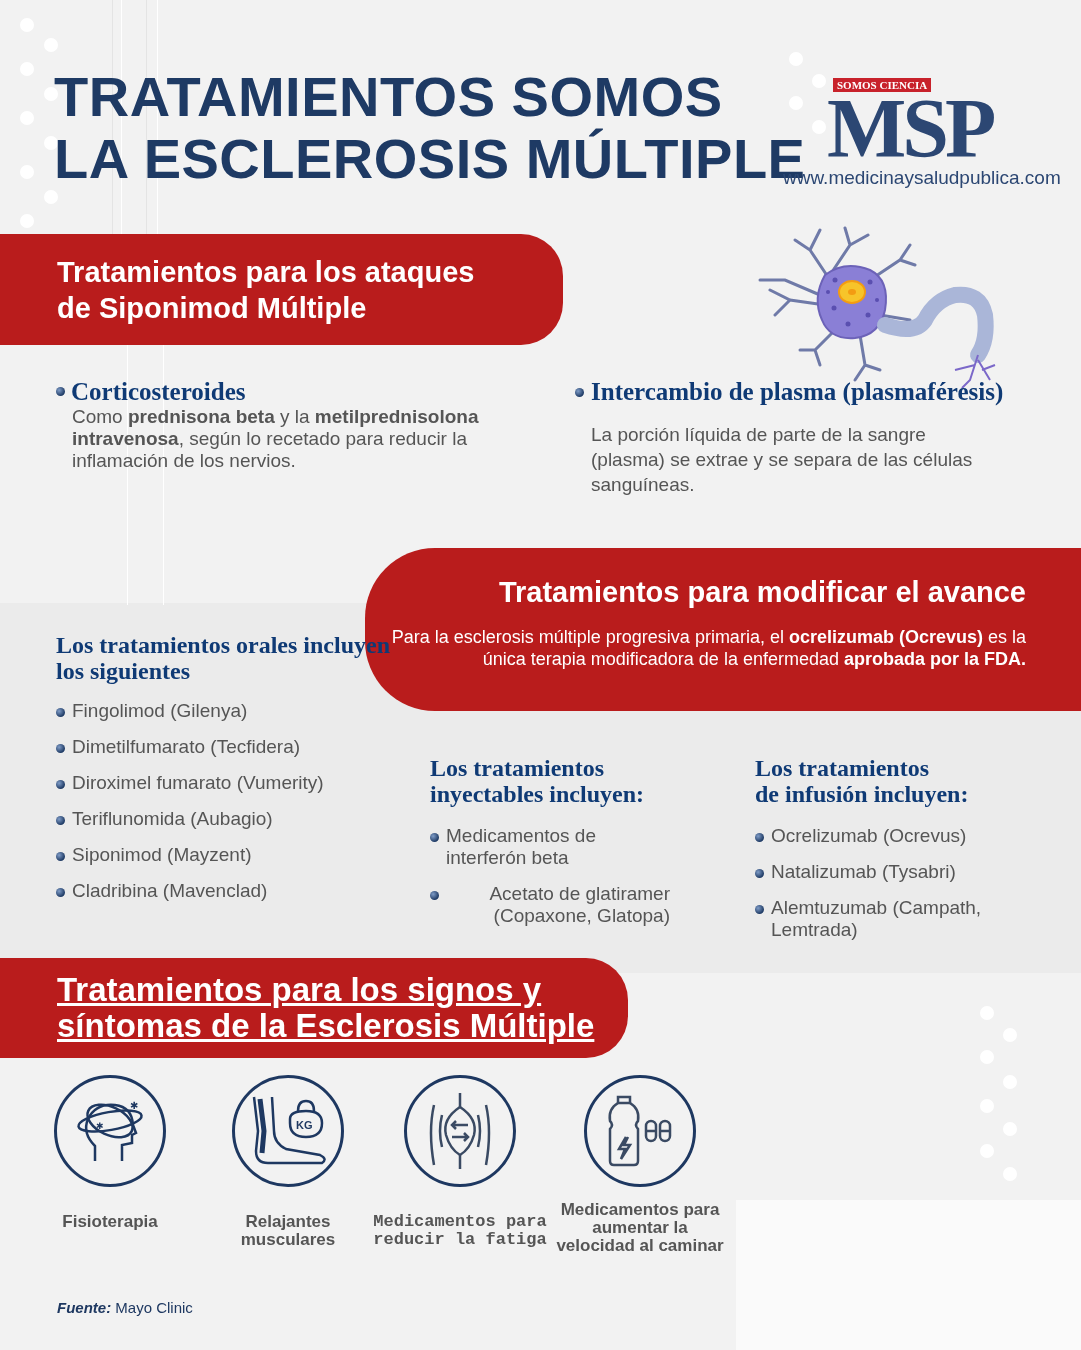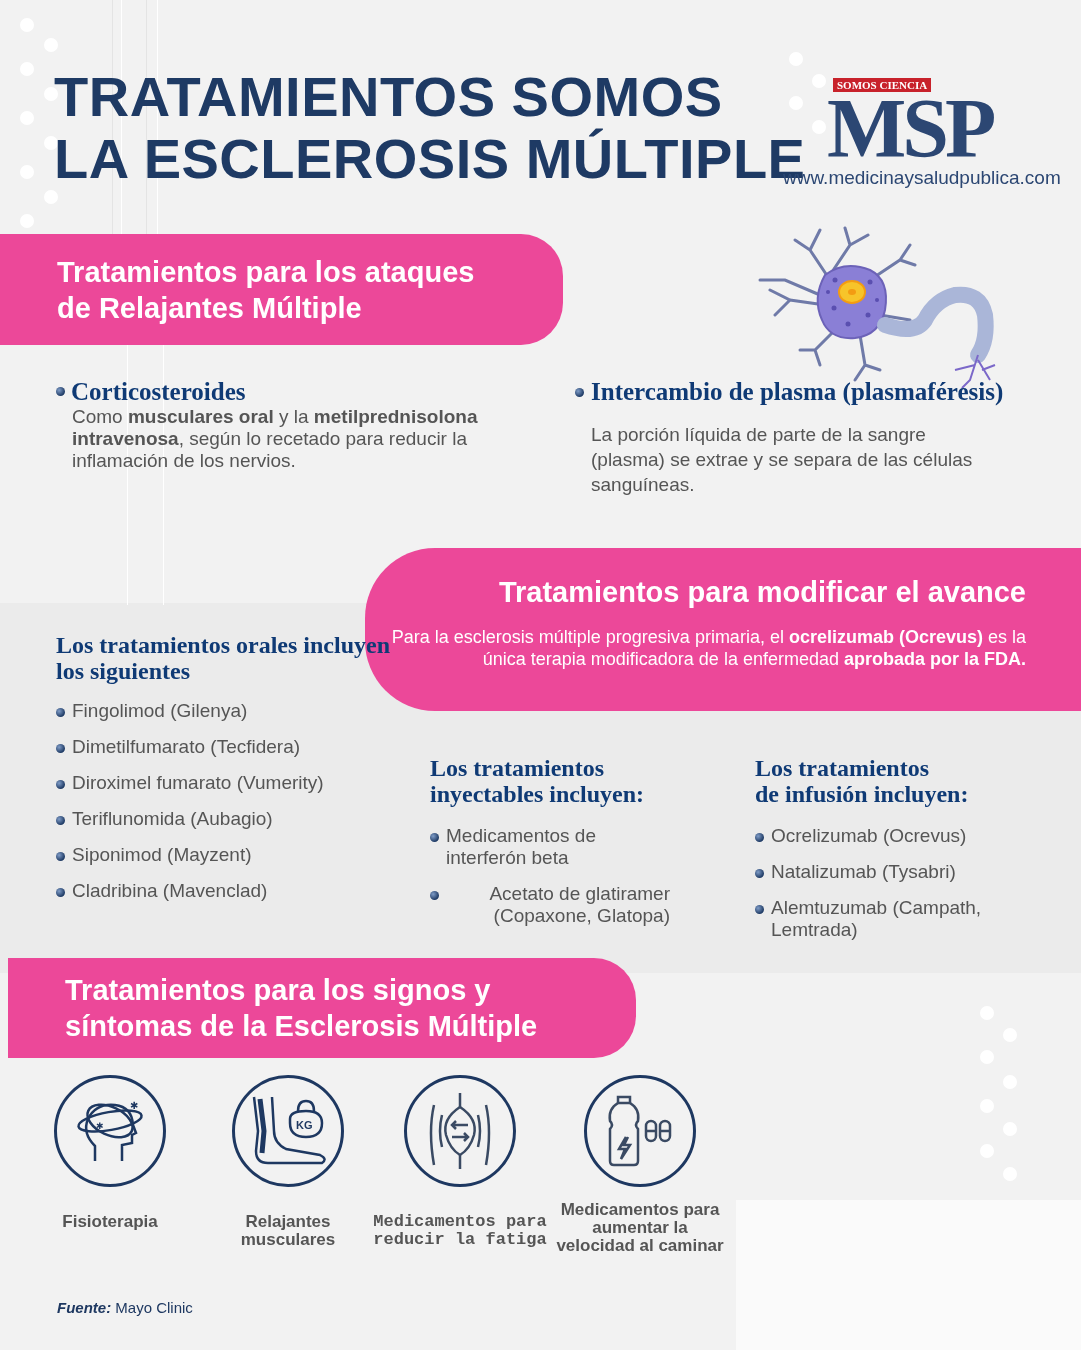--- a/index.html
+++ b/index.html
@@ -9,27 +9,27 @@
   .dot { position:absolute; width:14px; height:14px; border-radius:50%; background:#fff; }
   .vline { position:absolute; width:1px; background:#fff; }
   .vline.g { background:#e4e4e4; }
 
   .main-title { left:54px; top:66px; font-weight:900; font-size:56px; line-height:62px; color:#1e3a64; letter-spacing:0.5px; }
   .logo { left:783px; top:75px; width:245px; }
   .logo-tag { display:inline-block; background:#c8222b; color:#fff; font-family:"Liberation Serif", serif; font-weight:bold; font-size:11px; padding:1px 4px; margin-left:50px; }
   .logo-msp { font-family:"Liberation Serif", serif; font-weight:900; font-size:84px; line-height:72px; color:#2c4773; margin-left:44px; letter-spacing:-4px; }
   .logo-url { font-size:19px; color:#2c4773; margin-top:2px; }
 
-  .banner { position:absolute; background:#ec4899; color:#fff; font-weight:bold; }
+  .banner { position:absolute; background:#b91c1c; color:#fff; font-weight:bold; }
   .banner1 { left:0; top:234px; width:563px; height:111px; border-radius:0 42px 42px 0; padding:20px 0 0 57px; font-size:29px; line-height:36px; }
   .banner2 { left:365px; top:548px; width:716px; height:163px; border-radius:70px 0 0 70px; padding:26px 55px 0 0; text-align:right; }
   .banner2 .t { font-size:29px; line-height:36px; }
   .banner2 .d { font-size:18px; line-height:22px; font-weight:normal; margin-top:16px; }
   .banner2 .d b { font-weight:bold; }
-  .banner3 { left:8px; top:958px; width:628px; height:100px; border-radius:0 42px 42px 0; padding:14px 0 0 57px; font-size:29px; line-height:36px; }
+  .banner3 { left:0; top:958px; width:628px; height:100px; border-radius:0 42px 42px 0; padding:14px 0 0 57px; font-size:33px; line-height:36px;text-decoration:underline; }
 
   .band { position:absolute; left:0; top:603px; width:1081px; height:370px; background:#ebebeb; }
 
   .bullet-dot { display:inline-block; width:9px; height:9px; border-radius:50%; background:radial-gradient(circle at 35% 35%, #7f9cc7, #1e3a64 70%); margin-right:6px; vertical-align:middle; position:relative; top:-3px; }
   .h-blue { color:#0f3a75; font-weight:900;font-family:Liberation Serif, serif; }
 
   .sec-a { left:56px; top:378px; width:490px; }
   .sec-a .h { font-size:25px; line-height:28px; }
   .sec-a .p, .sec-b .p { font-size:19px; line-height:22px; color:#555; padding-left:16px; }
   .sec-a .p b, .sec-b .p b { color:#555; font-weight:bold; }
@@ -103,21 +103,21 @@
 </h1>
 
 <div class="abs logo">
   <div><span class="logo-tag">SOMOS CIENCIA</span></div>
   <div class="logo-msp">MSP</div>
   <div class="logo-url">www.medicinaysaludpublica.com</div>
 </div>
 
 <div class="banner banner1">
   <div>Tratamientos para los ataques</div>
-  <div>de Relajantes Múltiple</div>
+  <div>de Siponimod Múltiple</div>
 </div>
 
 <svg class="abs neuron" viewBox="0 0 260 175">
   <g stroke="#6f7aa8" stroke-width="3" fill="none" stroke-linecap="round">
     <path d="M80 60 L60 30 L45 20 M60 30 L70 10 M80 55 L100 25 L95 8 M100 25 L118 15"></path>
     <path d="M120 60 L150 40 L165 45 M150 40 L160 25 M75 85 L40 80 L20 70 M40 80 L25 95 M70 75 L35 60 L10 60"></path>
     <path d="M85 110 L65 130 L50 130 M65 130 L70 145 M110 115 L115 145 L105 160 M115 145 L130 150"></path>
     <path d="M130 95 L160 100"></path>
   </g>
   <path d="M75 55 Q95 40 120 50 Q140 60 135 90 Q130 115 105 118 Q80 120 72 100 Q62 78 75 55Z" fill="#8a7fd6" stroke="#6c62b8" stroke-width="2"></path>
@@ -133,21 +133,21 @@
       <circle cx="127" cy="80" r="2"></circle>
   </g>
   <path d="M135 105 Q165 115 175 100 Q185 80 205 75 Q230 72 235 95 Q238 120 228 135" stroke="#aab6d8" stroke-width="16" fill="none" stroke-linecap="round"></path>
   <g stroke="#7b68c9" stroke-width="2" fill="none">
     <path d="M228 135 L220 160 L212 168 M228 140 L240 160 M225 145 L205 150 M232 150 L245 145"></path>
   </g>
 </svg>
 
 <div class="abs sec-a">
   <div class="h h-blue"><span class="bullet-dot"></span><span>Corticosteroides</span></div>
-  <div class="p"><span>Como </span><b>musculares oral</b><span> y la </span><b>metilprednisolona intravenosa</b><span>, según lo recetado para reducir la inflamación de los nervios.</span></div>
+  <div class="p"><span>Como </span><b>prednisona beta</b><span> y la </span><b>metilprednisolona intravenosa</b><span>, según lo recetado para reducir la inflamación de los nervios.</span></div>
 </div>
 
 <div class="abs sec-b">
   <div class="h h-blue" style="padding-left:16px;position:relative;"><span class="bullet-dot" style="position:absolute;left:0;top:10px;"></span><span>Intercambio de plasma (plasmaféresis)</span></div>
   <div class="p">La porción líquida de parte de la sangre (plasma) se extrae y se separa de las células sanguíneas.</div>
 </div>
 
 <div class="banner banner2">
   <div class="t">Tratamientos para modificar el avance</div>
   <div class="d"><span>Para la esclerosis múltiple progresiva primaria, el </span><b>ocrelizumab (Ocrevus)</b><span> es la única terapia modificadora de la enfermedad </span><b>aprobada por la FDA.</b></div>

